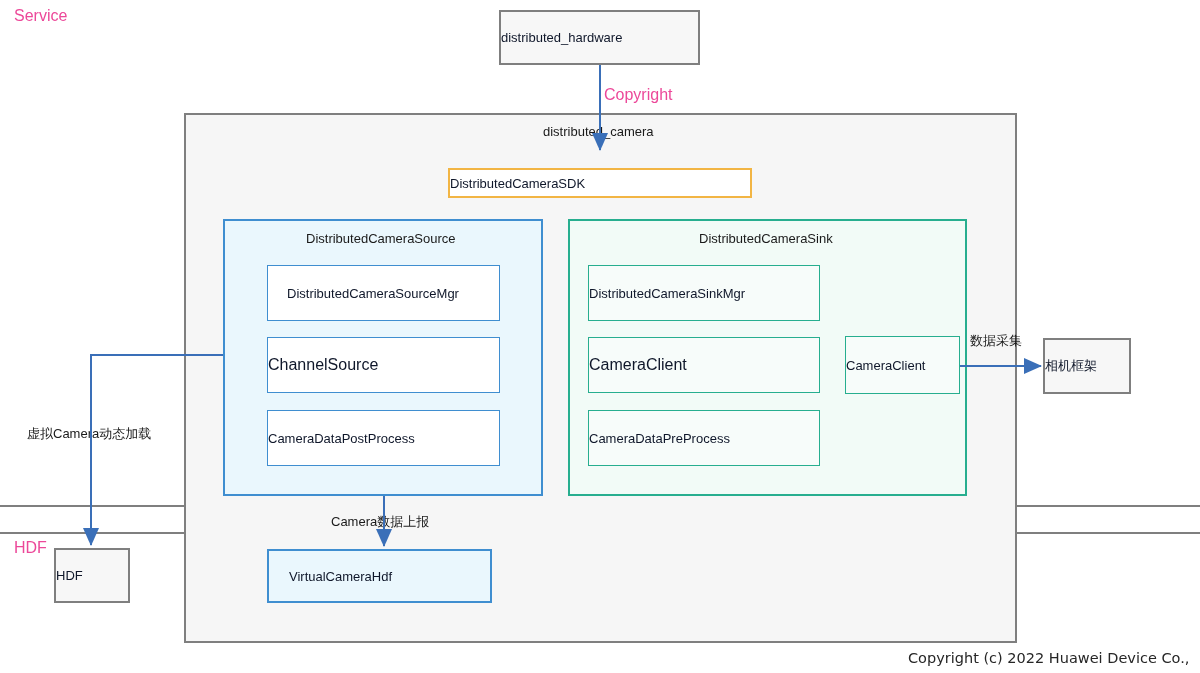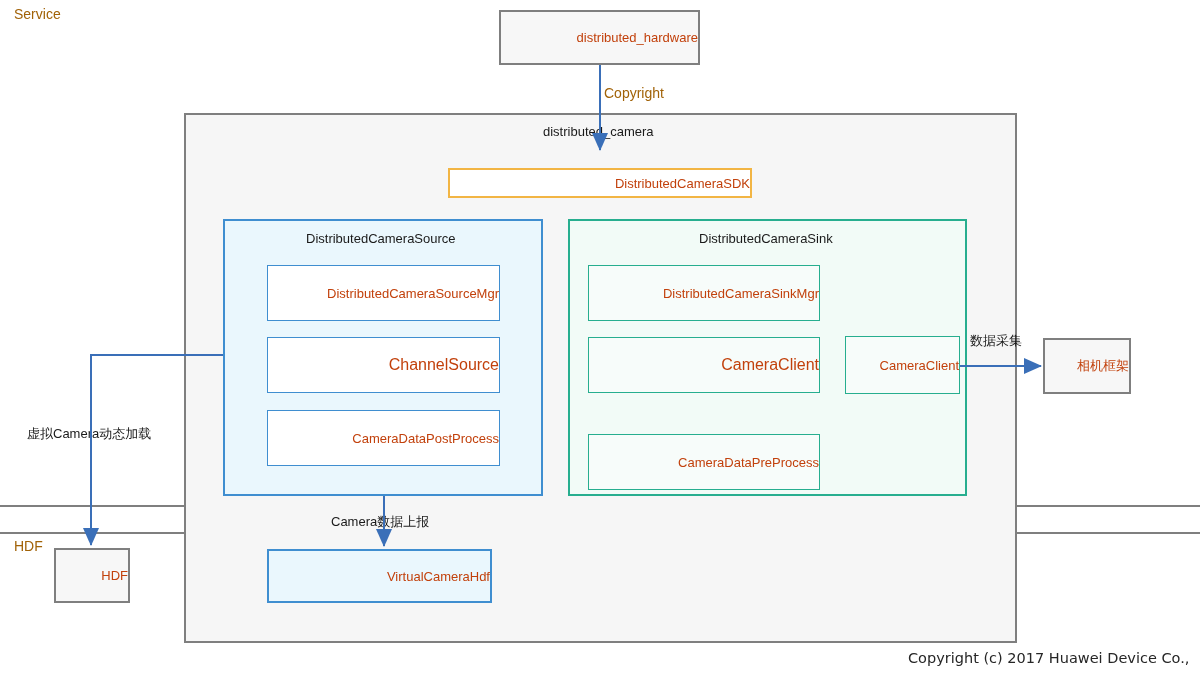--- a/index.html
+++ b/index.html
@@ -14,36 +14,36 @@
     position: relative;
     width: 1200px;
     height: 673px;
     background: #ffffff;
     overflow: hidden;
   }
 
   
   .lbl {
     position: absolute;
-    font-size: 14px;
-    color: #a16207;
+    font-size: 16px;
+    color: #ec4899;
     white-space: nowrap;
     line-height: 1.2;
   }
   .lbl-cn { font-size: 13px; color: #1a1a1a; }
 
   
   .box {
     position: absolute;
     box-sizing: border-box;
     display: flex;
     align-items: center;
-    justify-content: flex-end;
+    justify-content: flex-start;
     font-size: 13px;
-    color: #c2410c;
+    color: #0f172a;
     text-align: center;
   }
 
   
   .box-grey {
     border: 2px solid #7f7f7f;
     background: #f7f7f7;
   }
 
   
@@ -169,21 +169,21 @@
   <div class="panel-title" style="left:699px; top:231px;">DistributedCameraSink</div>
 
   <div class="box box-green" style="left:588px; top:265px; width:232px; height:56px;">
     <span>DistributedCameraSinkMgr</span>
   </div>
 
   <div class="box box-green" style="left:588px; top:337px; width:232px; height:56px;">
     <span class="big-text">CameraClient</span>
   </div>
 
-  <div class="box box-green" style="left:588px; top:410px; width:232px; height:56px;margin-top:24px;">
+  <div class="box box-green" style="left:588px; top:410px; width:232px; height:56px;">
     <span>CameraDataPreProcess</span>
   </div>
 
   <div class="box box-green" style="left:845px; top:336px; width:115px; height:58px;">
     <span>CameraClient</span>
   </div>
 
   <div class="lbl lbl-cn" style="left:970px; top:333px;">数据采集</div>
 
   <div class="box box-grey" style="left:1043px; top:338px; width:88px; height:56px;">
@@ -195,21 +195,21 @@
   <div class="lbl lbl-cn" style="left:331px; top:514px;">Camera数据上报</div>
 
   <div class="box box-grey" style="left:54px; top:548px; width:76px; height:55px;">
     <span>HDF</span>
   </div>
 
   <div class="box box-blue-fill" style="left:267px; top:549px; width:225px; height:54px;padding-left:20px;">
     <span>VirtualCameraHdf</span>
   </div>
 
-  <div class="copyright" style="left:908px; top:650px;">Copyright (c) 2017 Huawei Device Co.,</div>
+  <div class="copyright" style="left:908px; top:650px;">Copyright (c) 2022 Huawei Device Co.,</div>
 
   <svg id="arrows" viewBox="0 0 1200 673">
     <defs>
       <marker id="ah" markerWidth="10" markerHeight="10" refX="8.5" refY="4" orient="auto" markerUnits="strokeWidth">
         <path d="M0,0 L9,4 L0,8 z" fill="#3a6fb8"></path>
       </marker>
     </defs>
 
     <g>
       <line x1="600" y1="65" x2="600" y2="150" stroke="#3a6fb8" stroke-width="2" marker-end="url(#ah)"></line>

